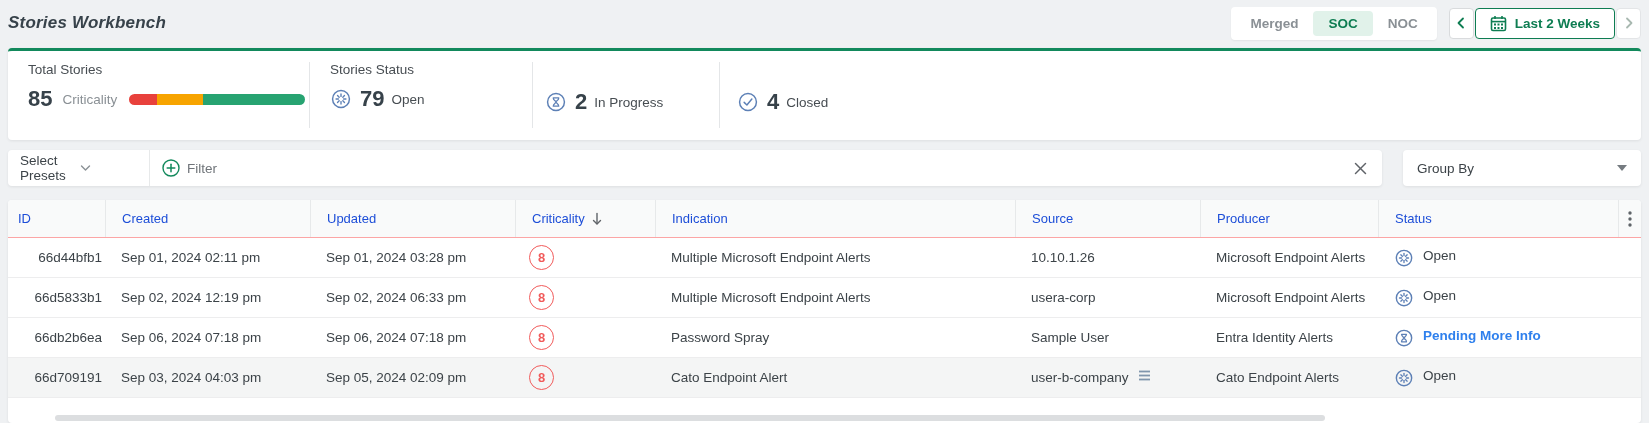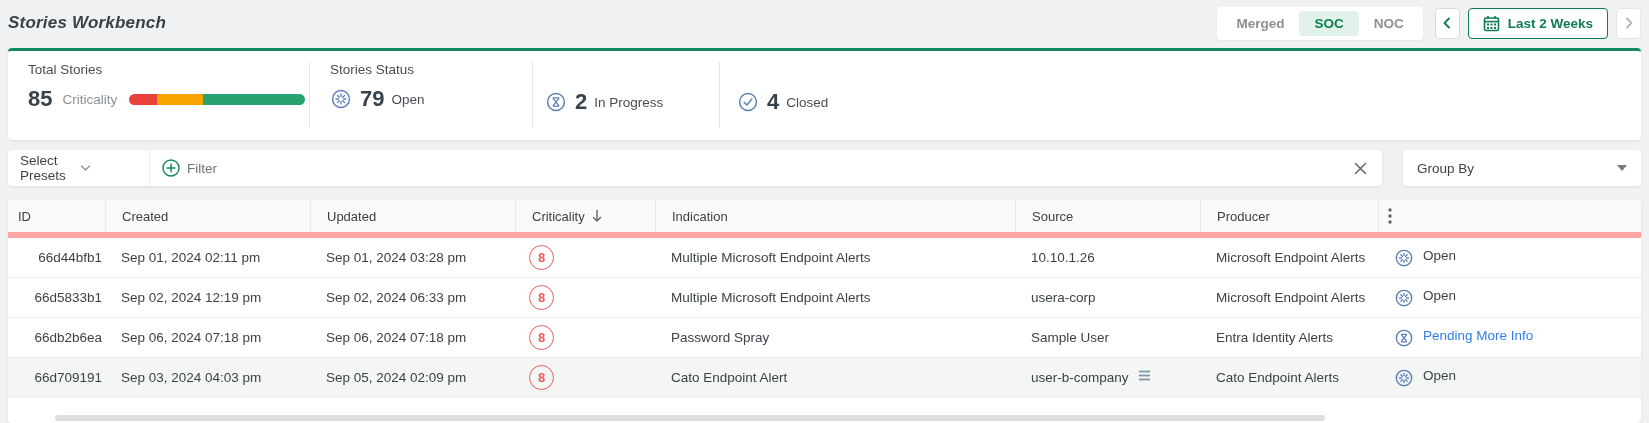--- a/index.html
+++ b/index.html
@@ -9,21 +9,21 @@
     background:#eff1f3; color:#3c4348; font-size:13.5px;
     position:relative;
   }
   
   .topbar { height:46px; display:flex; align-items:center; justify-content:space-between; padding:0 8px; }
   .page-title { font-size:17px; font-weight:bold; color:#37424a; letter-spacing:.2px;font-style:italic; }
   .top-right { display:flex; align-items:center; gap:12px; }
   .seg-control { background:#fff; border-radius:4px; padding:4px; display:flex; align-items:center; box-shadow:0 1px 2px rgba(0,0,0,.06); }
   .seg-item { padding:5px 15px; font-size:13.5px; font-weight:bold; color:#8a9095; border-radius:4px; cursor:pointer; }
   .seg-item.selected { color:#0e7d52; background:#e1f2ea; }
-  .date-nav { display:flex; align-items:center; gap:8px; }
+  .date-nav { display:flex; align-items:center; gap:1px; }
   .nav-btn { width:25px; height:31px; background:#fff; border:1px solid #d9dbdd; border-radius:4px; display:flex; align-items:center; justify-content:center; }
   .date-btn { height:31px; background:#fff; border:1.5px solid #0e7d52; border-radius:4px; display:flex; align-items:center; gap:8px; padding:0 14px; color:#0e7d52; font-weight:bold; font-size:13.5px; }
   .nav-next { border-color:#e3e5e7; }
   
   .card { background:#fff; border-radius:4px; box-shadow:0 1px 3px rgba(0,0,0,.08); }
   .stats-card { margin:2px 8px 0 8px; height:92px; border-top:3px solid #12895c; border-top-left-radius:4px; border-top-right-radius:4px; display:flex; padding:11px 0 12px 20px; }
   .stat-label { font-size:13.5px; color:#474d52; margin-bottom:9px; }
   .value-row { display:flex; align-items:center; }
   .big-num { font-size:22px; font-weight:bold; color:#37424a; }
   .sub-label { font-size:13.5px; color:#474d52; margin-left:7px; }
@@ -42,33 +42,33 @@
   .presets span { flex:1; color:#3c4348; }
   .chip { background:#e7e8e9; border-radius:14px; height:26px; display:flex; align-items:center; padding:0 8px 0 11px; margin-left:10px; font-size:13px; color:#3c4348; white-space:nowrap; }
   .chip b { margin-left:4px; }
   .chip .chip-x { margin-left:7px; }
   .add-filter { display:flex; align-items:center; gap:7px; margin-left:12px; color:#6f7479; cursor:pointer; }
   .spacer { flex:1; }
   .clear-x { margin-right:14px; cursor:pointer; display:flex; }
   .groupby-card { width:238px; display:flex; align-items:center; justify-content:space-between; padding:0 14px; cursor:pointer; }
   
   .table-card { margin:14px 8px 0 8px; height:223px; position:relative; overflow:hidden; }
-  .thead { display:flex; height:38px; background:#f9fafa; border-bottom:6px solid #fca5a5; align-items:stretch; font-size:13px; color:#404040; }
+  .thead { display:flex; height:38px; background:#f9fafa; border-bottom:1px solid #fca5a5; align-items:stretch; font-size:13px; color:#1d4ed8; }
   .th { display:flex; align-items:center; padding-left:16px; border-left:1px solid #e7e9ea; overflow:hidden; white-space:nowrap; }
   .th:first-child { border-left:none; padding-left:10px; }
   .tr { display:flex; height:40px; border-bottom:1px solid #ededee; align-items:center; font-size:13.5px; background:#fff; }
   .tr.hl { background:#f4f5f5; }
   .td { padding-left:16px; overflow:hidden; white-space:nowrap; display:flex; align-items:flex-start; }
   .c-id { width:97px; } .c-created { width:205px; } .c-updated { width:205px; }
   .c-crit { width:140px; } .c-ind { width:360px; } .c-src { width:185px; }
   .c-prod { width:178px; } .c-status { width:240px; } .c-menu { width:23px; justify-content:center; padding-left:0; }
   .td.c-id { justify-content:flex-end; padding-right:3px; padding-left:6px; }
   .crit-badge { width:25px; height:25px; border:1.5px solid #f15b5b; border-radius:50%; color:#f15b5b; font-weight:bold; font-size:13px; display:flex; align-items:center; justify-content:center; margin-left:-2px; }
   .status-text { margin-left:9px; color:#3c4348; }
-  .status-text.pending { color:#2f80ed; font-weight:400; }
+  .status-text.pending { color:#2f80ed; font-weight:700; }
   .list-ic { margin-left:9px; display:flex; cursor:pointer; }
   .sort-ic { margin-left:6px; display:flex; }
   .hscroll-thumb { position:absolute; bottom:2px; left:47px; width:1270px; height:6px; background:#dcdee0; border-radius:3px; }
   svg { display:block; }
 </style>
 </head>
 <body>
 
 <div class="topbar">
   <div class="page-title">Stories Workbench</div>
@@ -225,20 +225,21 @@
       <span class="sort-ic">
         <svg width="12" height="14" viewBox="0 0 12 14">
           <line x1="6" y1="1.5" x2="6" y2="11.5" stroke="#5f6368" stroke-width="1.4" stroke-linecap="round"></line>
           <polyline points="2.5,8.5 6,12 9.5,8.5" fill="none" stroke="#5f6368" stroke-width="1.4" stroke-linecap="round" stroke-linejoin="round"></polyline>
         </svg>
       </span>
     </div>
     <div class="th c-ind">Indication</div>
     <div class="th c-src">Source</div>
     <div class="th c-prod">Producer</div>
+    <div class="th c-status">Status</div>
     <div class="th c-menu">
       <span>
         <svg width="4" height="16" viewBox="0 0 4 16">
           <circle cx="2" cy="2" r="1.7" fill="#5f6368"></circle>
             <circle cx="2" cy="8" r="1.7" fill="#5f6368"></circle>
             <circle cx="2" cy="14" r="1.7" fill="#5f6368"></circle>
         </svg>
       </span>
     </div>
   </div>

